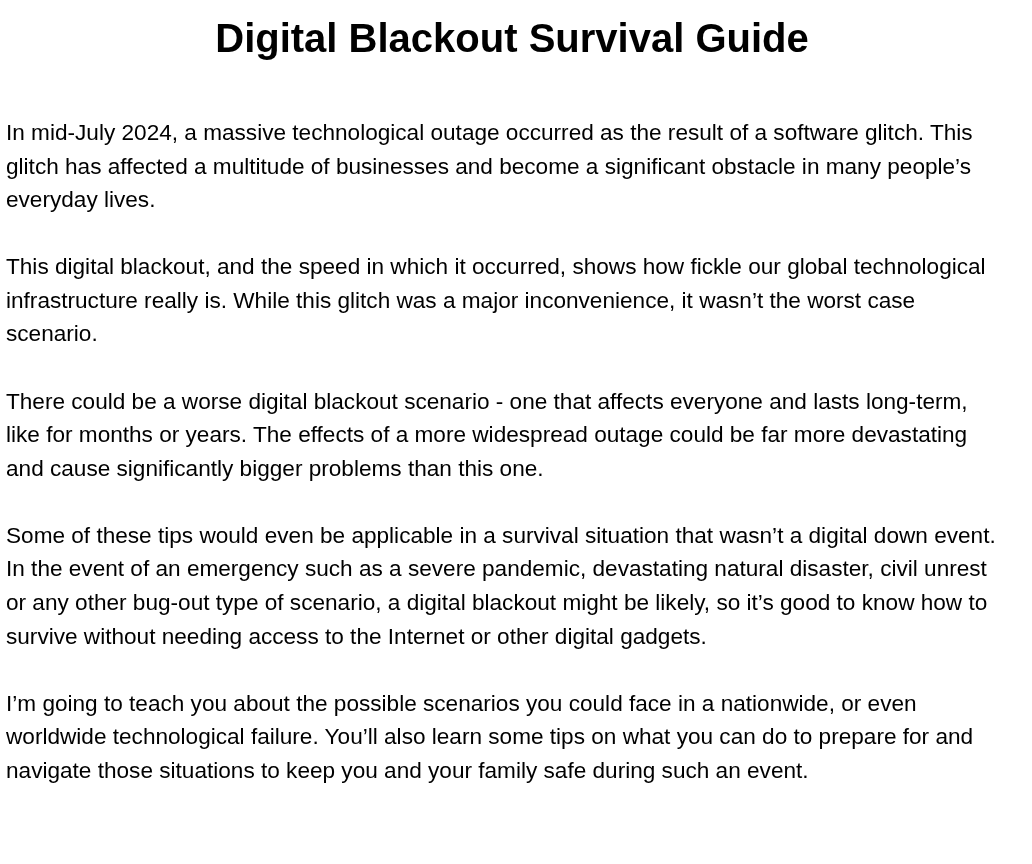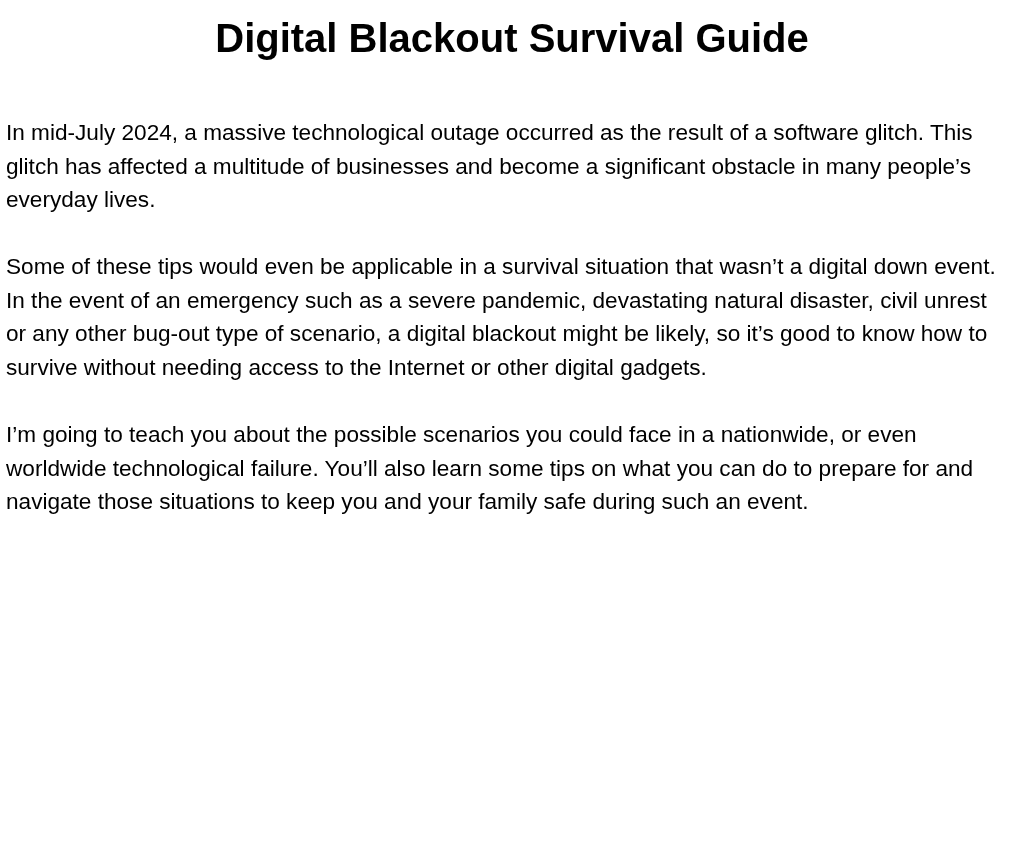--- a/index.html
+++ b/index.html
@@ -43,16 +43,18 @@
       line-height: 33.6px;
     }
   </style>
 </head>
 <body>
 
 <div class="page">
   <h1 class="title">Digital Blackout Survival Guide</h1>
   <div class="body">
     <p class="para">In mid-July 2024, a massive technological outage occurred as the result of a software glitch. This glitch has affected a multitude of businesses and become a significant obstacle in many people’s everyday lives.</p>
+    <p class="para">This digital blackout, and the speed in which it occurred, shows how fickle our global technological infrastructure really is. While this glitch was a major inconvenience, it wasn’t the worst case scenario.</p>
+    <p class="para">There could be a worse digital blackout scenario - one that affects everyone and lasts long-term, like for months or years. The effects of a more widespread outage could be far more devastating and cause significantly bigger problems than this one.</p>
     <p class="para">Some of these tips would even be applicable in a survival situation that wasn’t a digital down event. In the event of an emergency such as a severe pandemic, devastating natural disaster, civil unrest or any other bug-out type of scenario, a digital blackout might be likely, so it’s good to know how to survive without needing access to the Internet or other digital gadgets.</p>
     <p class="para">I’m going to teach you about the possible scenarios you could face in a nationwide, or even worldwide technological failure. You’ll also learn some tips on what you can do to prepare for and navigate those situations to keep you and your family safe during such an event.</p>
   </div>
 </div>
 
 </body></html>

